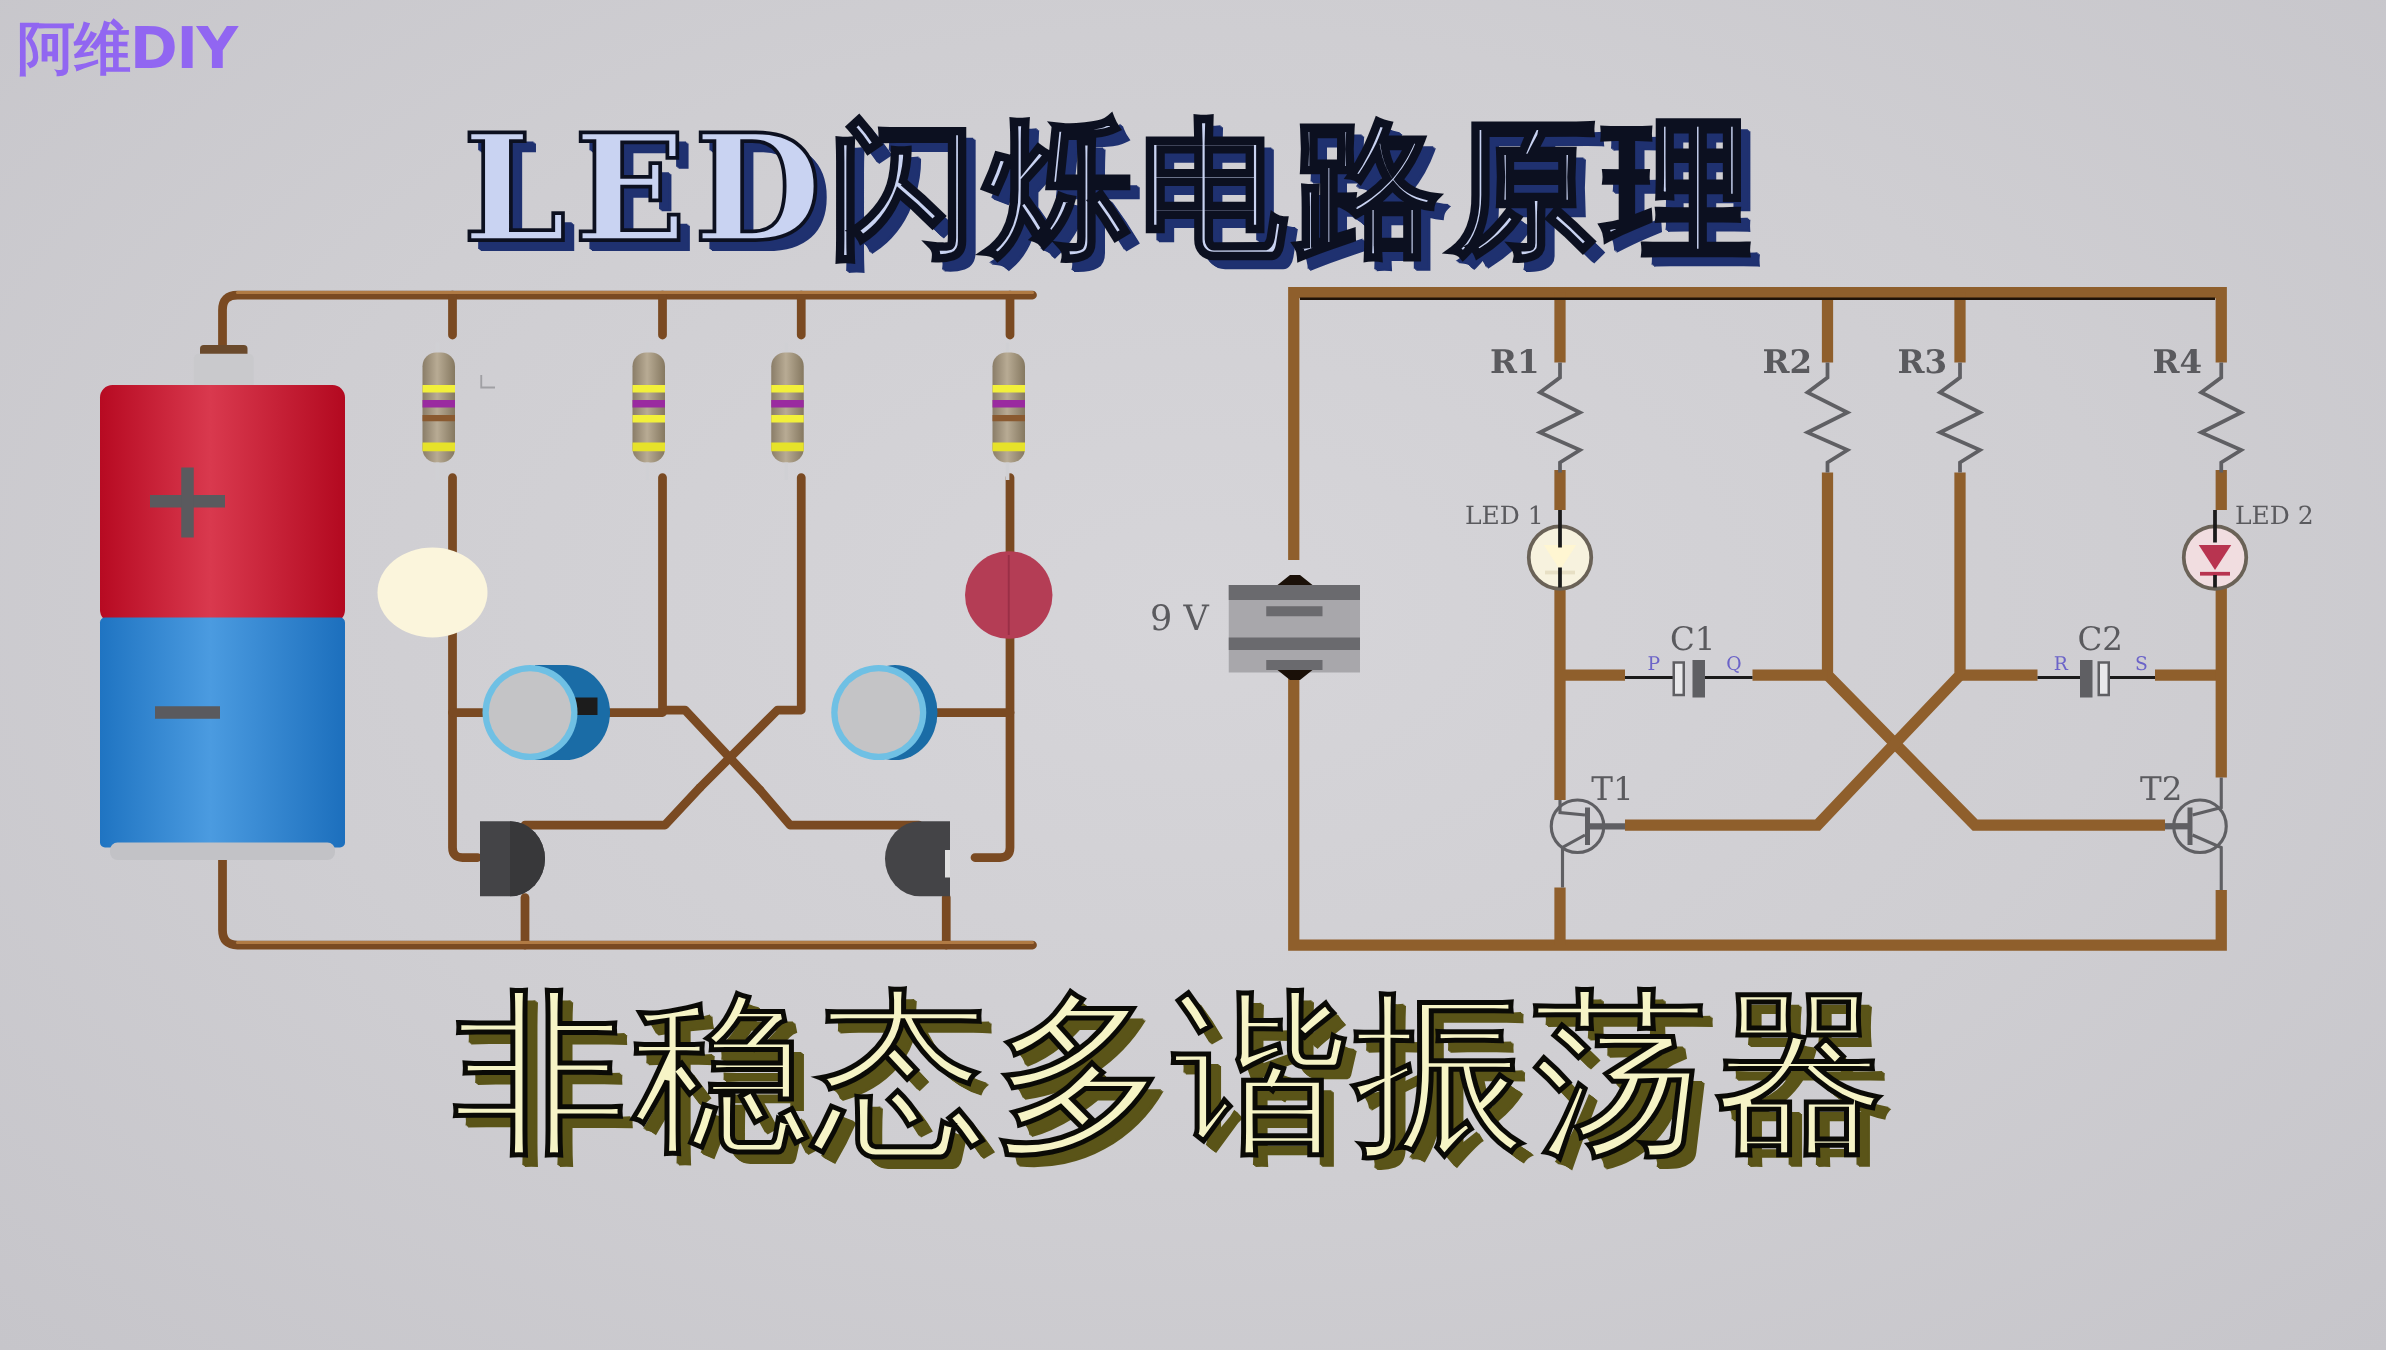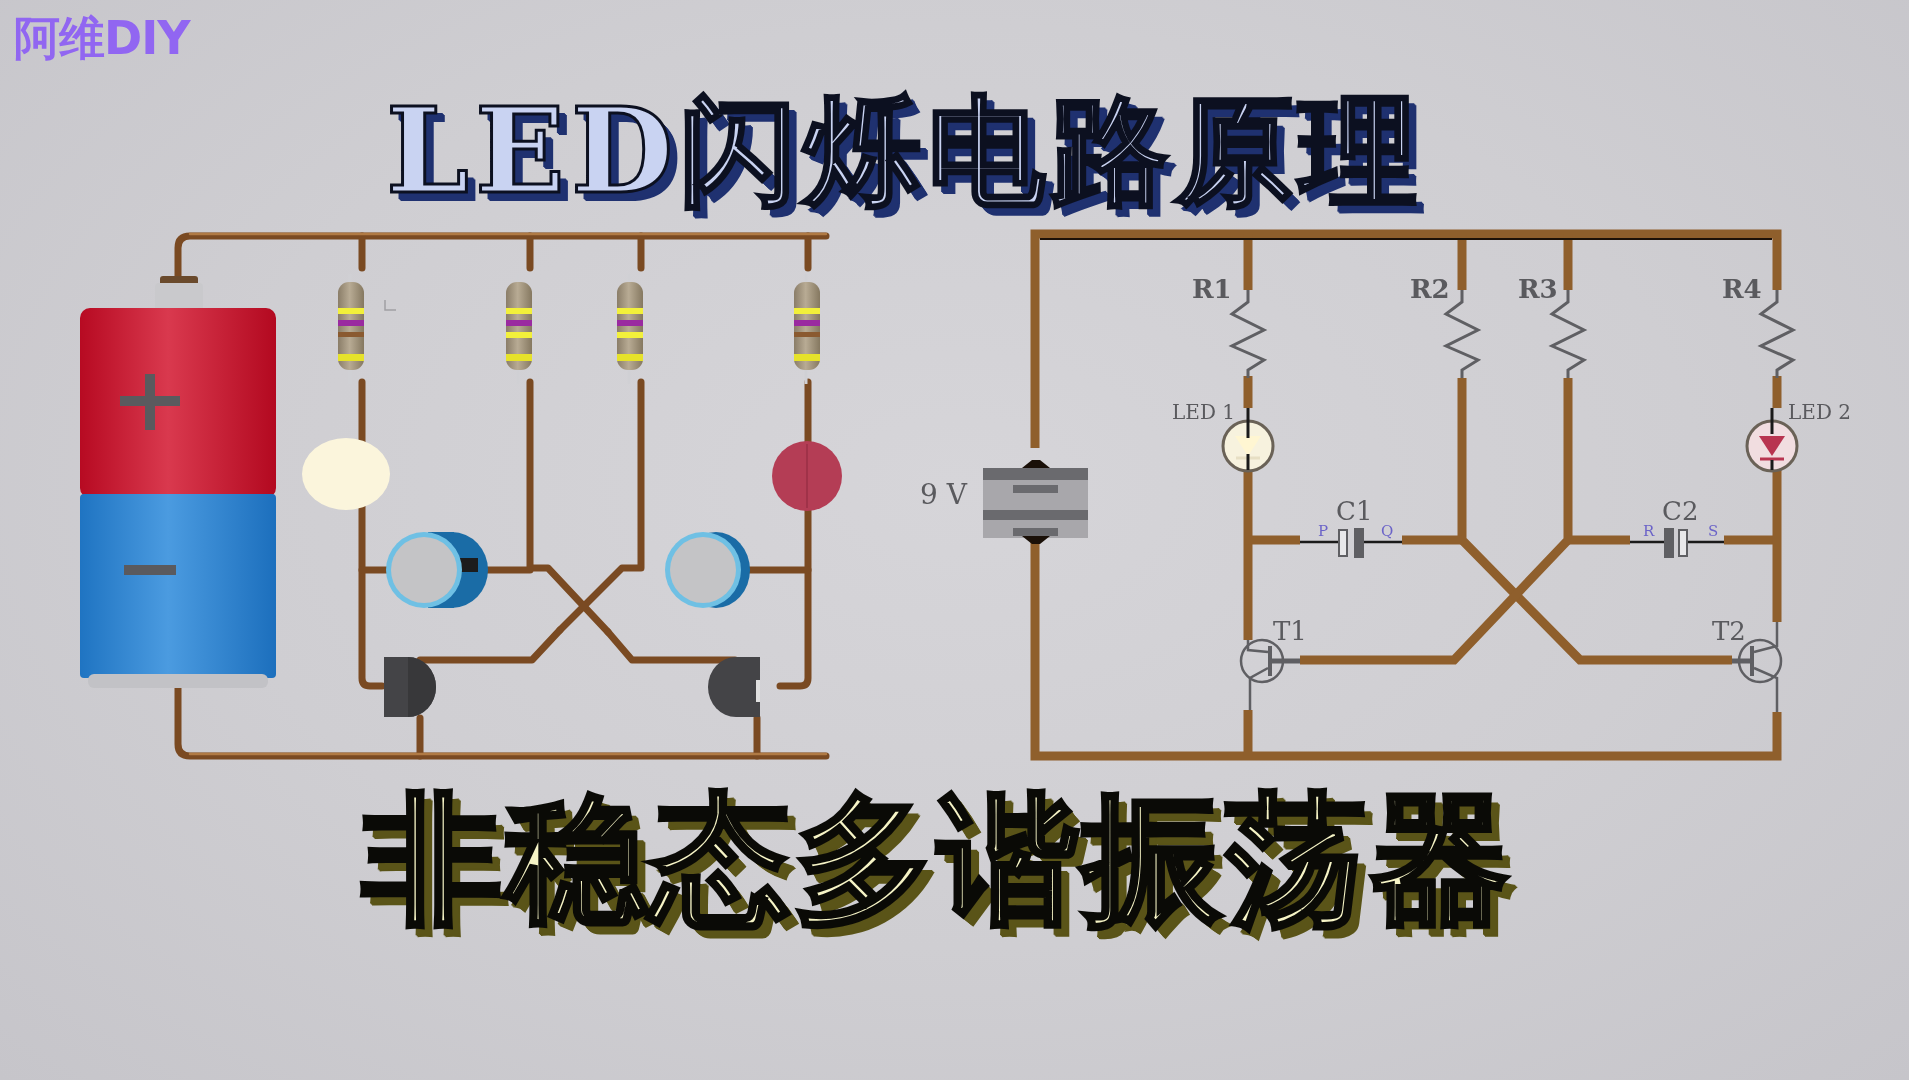--- a/index.html
+++ b/index.html
@@ -1,27 +1,27 @@
 <!DOCTYPE html>
 <html><head>
 <meta charset="utf-8">
 <style>
   html,body{margin:0;padding:0;}
   body{width:1909px;height:1080px;overflow:hidden;
     background:radial-gradient(ellipse at 50% 45%, #d6d5d9 0%, #cfced2 55%, #c6c5ca 100%);
     font-family:"DejaVu Sans",sans-serif;position:relative;}
   .watermark{position:absolute;left:14px;top:8px;font-family:"DejaVu Sans",sans-serif;font-weight:bold;
     font-size:46px;color:#8b5cf6;letter-spacing:-1px;opacity:.9;}
-  .title-top{position:absolute;left:386px;top:86px;width:1200px;height:130px;
+  .title-top{position:absolute;left:370px;top:86px;width:1200px;height:130px;
     font-family:"DejaVu Serif",serif;font-weight:bold;font-size:118px;line-height:130px;letter-spacing:6px;
     color:#c9d3f2;-webkit-text-stroke:3px #0c1020;
     text-shadow:7px 7px 0 #1f3170, 8px 8px 0 #1f3170, 9px 9px 0 #1f3170;
     white-space:nowrap;}
   .title-bottom{position:absolute;left:362px;top:780px;width:1230px;height:160px;
-    font-family:"DejaVu Sans",sans-serif;font-weight:bold;font-size:140px;line-height:160px;letter-spacing:4px;
+    font-family:"DejaVu Sans",sans-serif;font-weight:normal;font-size:140px;line-height:160px;letter-spacing:4px;
     color:#f6f4c6;-webkit-text-stroke:4px #0a0a06;
     text-shadow:8px 8px 0 #5a5418, 9px 9px 0 #5a5418, 10px 10px 0 #5a5418;
     white-space:nowrap;}
   svg{position:absolute;left:0;top:0;}
   .lbl{font-family:"DejaVu Serif",serif;fill:#5a5a5e;}
   .pl{font-family:"DejaVu Serif",serif;fill:#6b63c8;}
 </style>
 </head>
 <body>
 

